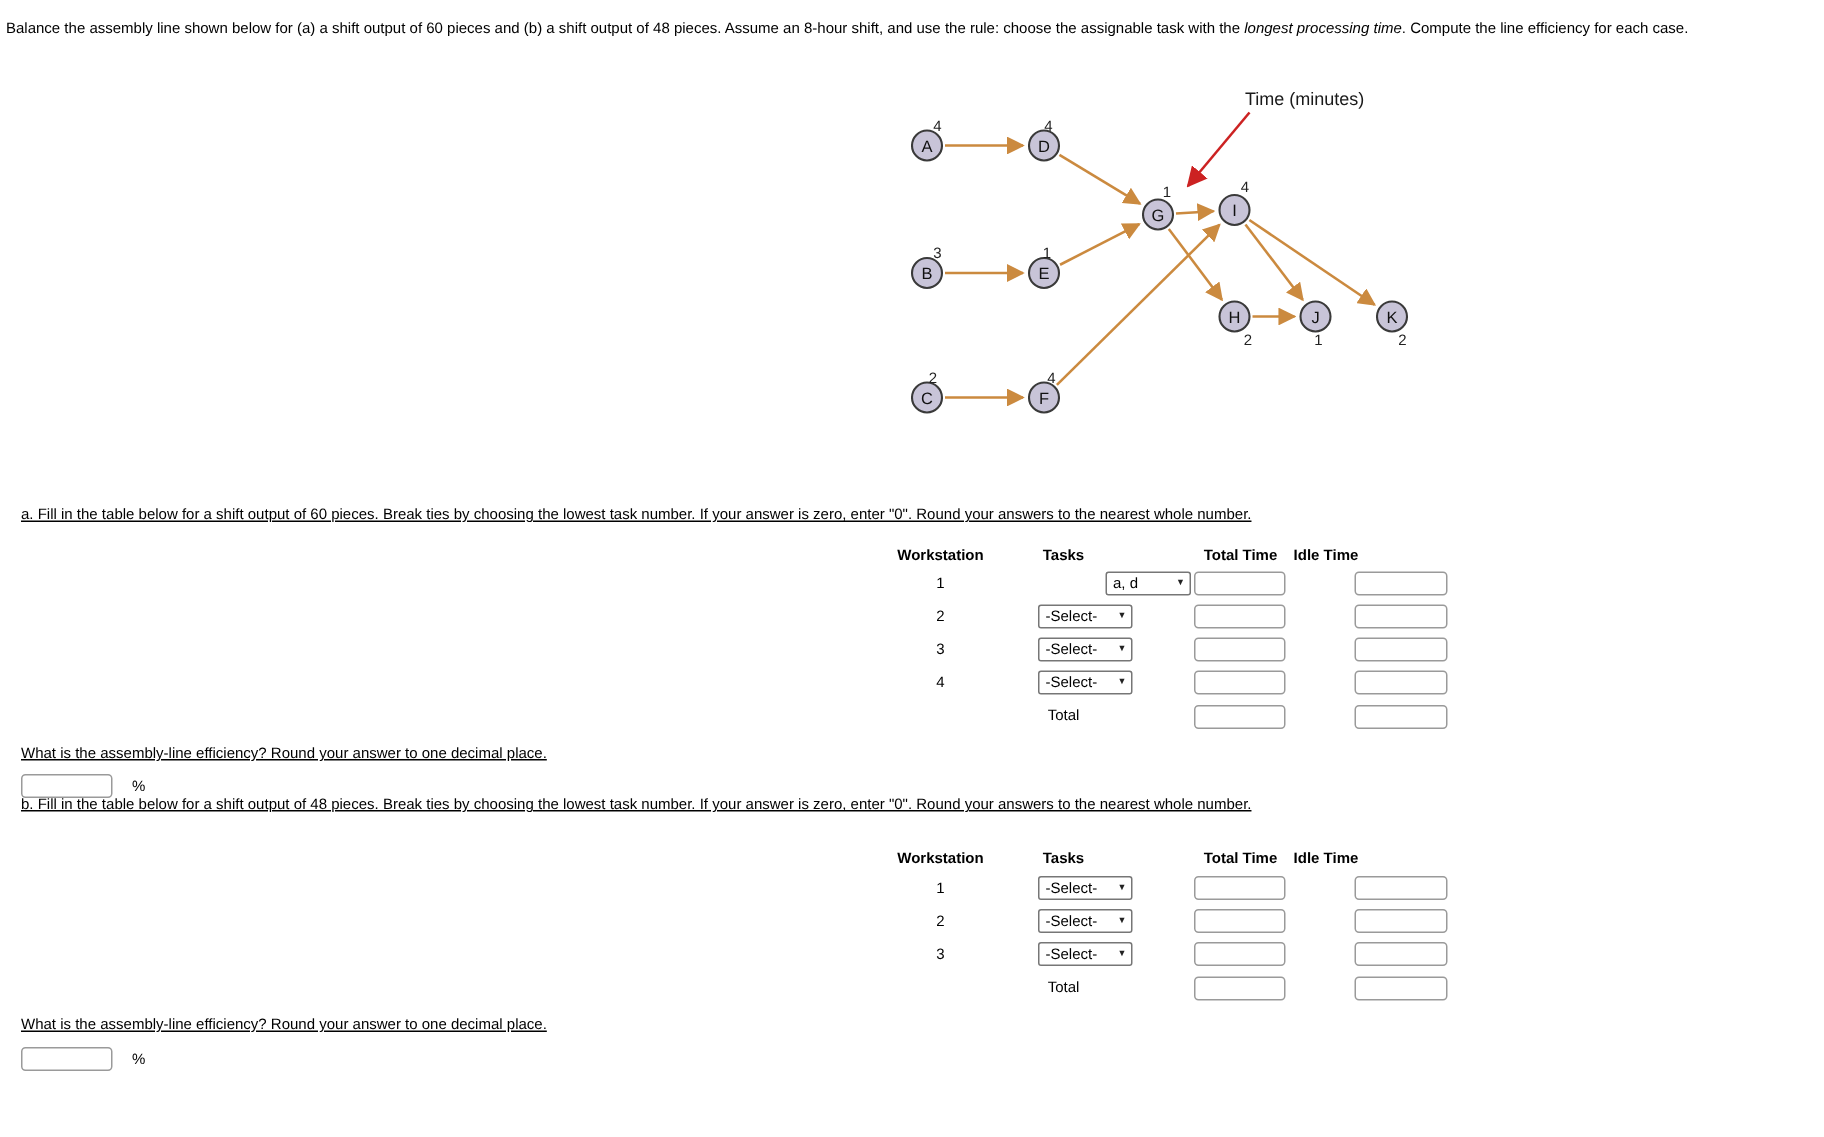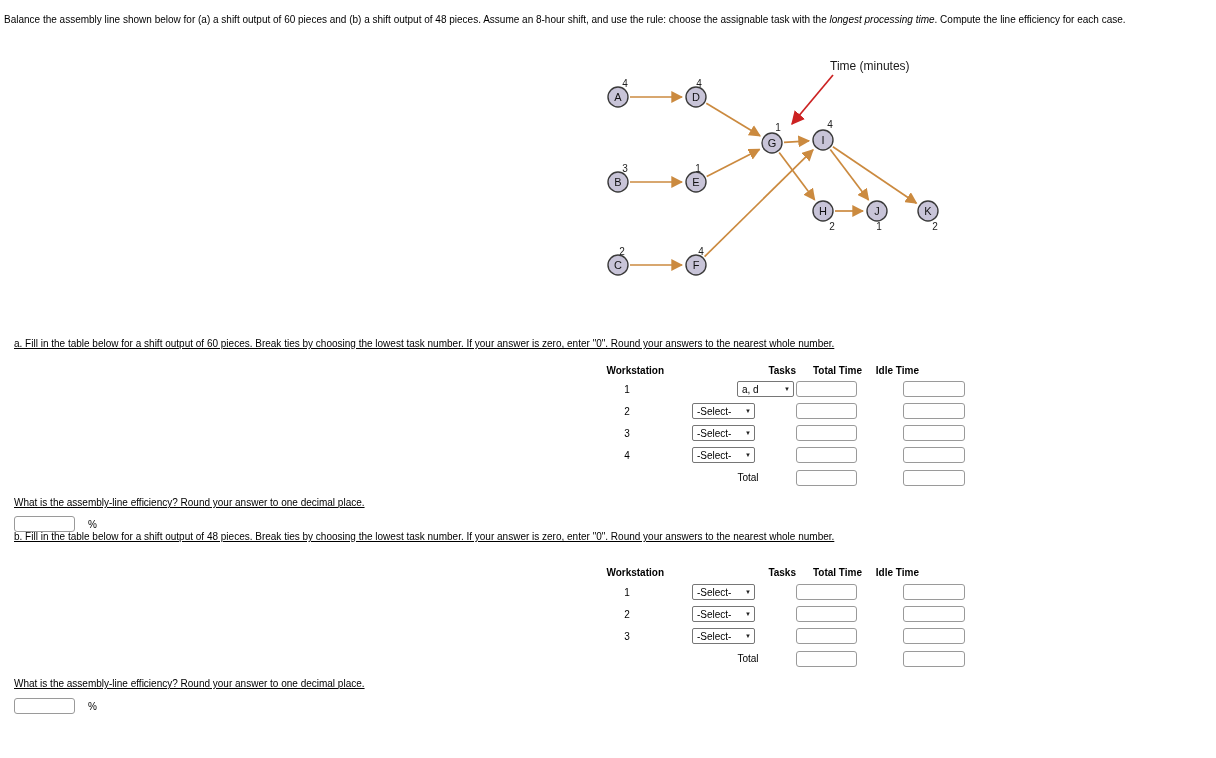--- a/index.html
+++ b/index.html
@@ -11,24 +11,24 @@
   .instr { position:absolute; left:14px; font-size:10px; color:#000; white-space:nowrap;text-decoration:underline; }
 
   .diagram { position:absolute; left:595px; top:55px; }
   .edge { stroke:#cb8a3f; stroke-width:1.7; fill:none; }
   .red-arrow { stroke:#cc2222; stroke-width:1.7; fill:none; }
   .node { fill:#c8c4d8; stroke:#3a3a3a; stroke-width:1.4; }
   .node-label { font-size:11px; fill:#111; text-anchor:middle; font-family:"Liberation Sans",sans-serif; }
   .node-time { font-size:10px; fill:#222; text-anchor:middle; font-family:"Liberation Sans",sans-serif; }
   .time-label { font-size:12px; fill:#1a1a1a; font-family:"Liberation Sans",sans-serif; }
 
-  .hdr { position:absolute; font-size:10px; font-weight:bold; color:#000; text-align:right; }
+  .hdr { position:absolute; font-size:10px; font-weight:bold; color:#000; text-align:center; }
   .cell { position:absolute; font-size:10px; color:#000; text-align:center; }
   .col-ws  { left:590px; width:74px; }
-  .col-task{ left:700px; width:96px; }
+  .col-task{ left:661px; width:96px; }
   .col-tt  { left:792px; width:70px; }
   .col-it  { left:849px; width:70px; }
 
   .sel { position:absolute; left:692px; width:63px; height:16px; background:#fff;
          border:1px solid #767676; border-radius:2px; display:flex; align-items:center;
          justify-content:space-between; padding:0 3px 0 4px; font-size:10px; color:#000; cursor:default; }
   .sel-first { left:737px; width:57px; }
   .chev { font-size:6px; color:#222; margin-left:2px; line-height:1; }
 
   .inp { position:absolute; height:16px; border:1px solid #9a9a9a; border-radius:3px;

